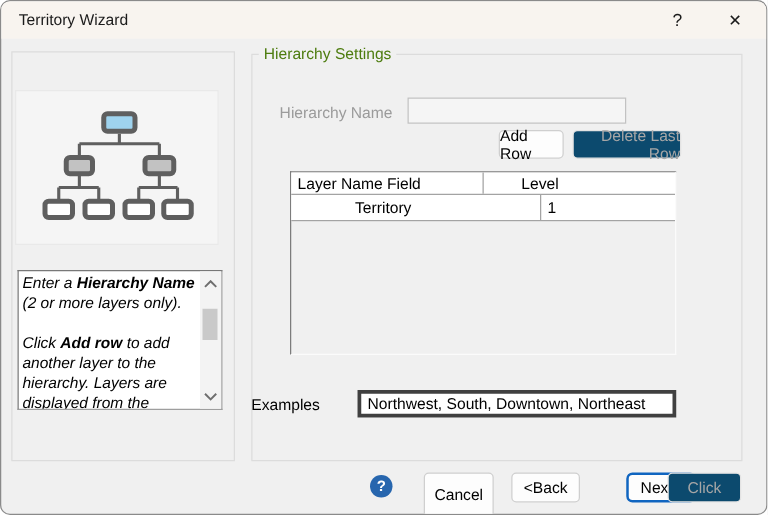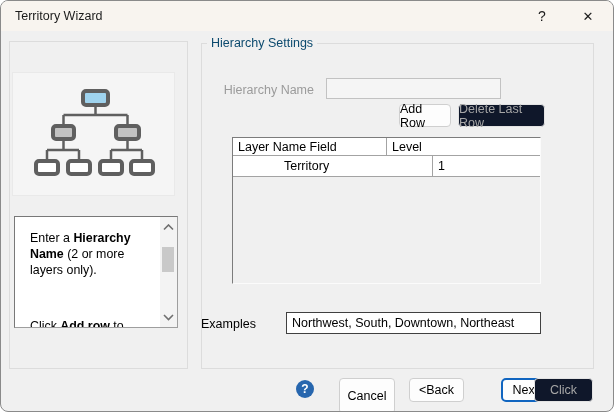--- a/index.html
+++ b/index.html
@@ -18,55 +18,55 @@
 
   
   .left-groupbox { position:absolute; left:8px; top:40px; width:179px; height:328px; border:1px solid #dcdcdc; }
   .image-area { position:absolute; left:11px; top:71px; width:163px; height:124px; background:#f5f5f5;
                 border:1px solid #e9e9e9; display:flex; align-items:center; justify-content:center; }
 
   .instructions-box { position:absolute; left:13px; top:215px; width:164px; height:112px; background:#ffffff;
                       border:1px solid; border-color:#787878 #9e9e9e #9e9e9e #787878; overflow:hidden; }
   .instructions-text { position:absolute; left:0; top:0; right:17px; padding:1px 2px 0 3px;
                        font-size:12.4px; line-height:16px; color:#000; }
-  .instructions-text p { margin:12px; }
+  .instructions-text p { margin:0;font-style:italic; }
   .instructions-text .gap { height:16px; }
 
   .vscrollbar { position:absolute; right:0; top:0; width:17px; height:110px; background:#f3f3f3; }
   .sb-arrow { position:absolute; left:0; width:17px; height:14px; display:flex; align-items:center; justify-content:center; }
   .sb-up { top:3px; } .sb-down { bottom:3px; }
   .sb-thumb { position:absolute; left:2px; top:30px; width:12px; height:25px; background:#c9c9c9; }
 
   
   .right-groupbox { position:absolute; left:200px; top:42px; width:393px; height:326px; border:1px solid #dcdcdc; }
-  .group-legend { position:absolute; left:206px; top:35px; background:#f0f0f0; padding:0 4px; font-size:12.5px; color:#0c4a6e; }
+  .group-legend { position:absolute; left:206px; top:35px; background:#f0f0f0; padding:0 4px; font-size:12.5px; color:#4d7c0f; }
 
   .hn-label { position:absolute; left:200px; top:82px; width:113px; text-align:right; color:#9b9b9b; }
   .hn-input { position:absolute; left:325px; top:77px; width:175px; height:21px; background:#f5f5f5;
               border:1px solid #c2c2c2; font-family:inherit; font-size:12.5px; padding:0 4px; }
 
   .btn { display:flex; align-items:center; justify-content:center; background:#fdfdfd;
          border:1px solid #cfcfcf; border-radius:4px; font-size:12.5px; color:#000; }
-  .btn.disabled { background:#0f172a; border-color:#e3e3e3; color:#a6a6a6; }
+  .btn.disabled { background:#0c4a6e; border-color:#e3e3e3; color:#a6a6a6;text-align:right; }
 
   .add-row-btn    { position:absolute; left:398px; top:103px; width:52px; height:23px; }
   .delete-row-btn { position:absolute; left:457px; top:103px; width:87px; height:23px; }
 
   .grid { position:absolute; left:231px; top:136px; width:309px; height:147px; background:#f0f0f0;
           border:1px solid; border-color:#7c7c7c #fbfbfb #fbfbfb #7c7c7c; }
   .grid-row { display:flex; background:#ffffff; border-bottom:1px solid #a3a3a3; }
-  .grid-head { height:18px; }
+  .grid-head { height:18px;gap:25px; }
   .grid-data { height:21px;padding-left:46px; }
   .grid-cell { display:flex; align-items:center; padding-left:5px; font-size:12.5px; color:#000; }
   .col1 { width:154px; border-right:1px solid #a3a3a3; }
   .col2 { flex:1; }
 
   .examples-label { position:absolute; left:200px; top:316px; width:80px; text-align:left; color:#000; }
   .examples-field { position:absolute; left:285px; top:311px; width:255px; height:22px; background:#ffffff;
-                    border:1px solid #404040; display:flex; align-items:center; padding-left:5px; color:#000; }
+                    border:3px solid #404040; display:flex; align-items:center; padding-left:5px; color:#000; }
 
   
   .help-circle { position:absolute; left:295px; top:379px; width:18px; height:18px; border-radius:50%;
                  background:#2766ae; color:#fff; font-weight:bold; font-size:12px;
                  display:flex; align-items:center; justify-content:center; }
   .cancel-btn { position:absolute; left:338px; top:377px; width:56px; height:36px; }
   .back-btn   { position:absolute; left:408px; top:377px; width:55px; height:24px; }
   .next-btn   { position:absolute; left:466px; top:377px; width:56px; height:24px; border:2px solid #1065c0; border-radius:5px;margin-left:34px; }
   .finish-btn { position:absolute; left:533px; top:377px; width:59px; height:24px; }
 </style>

